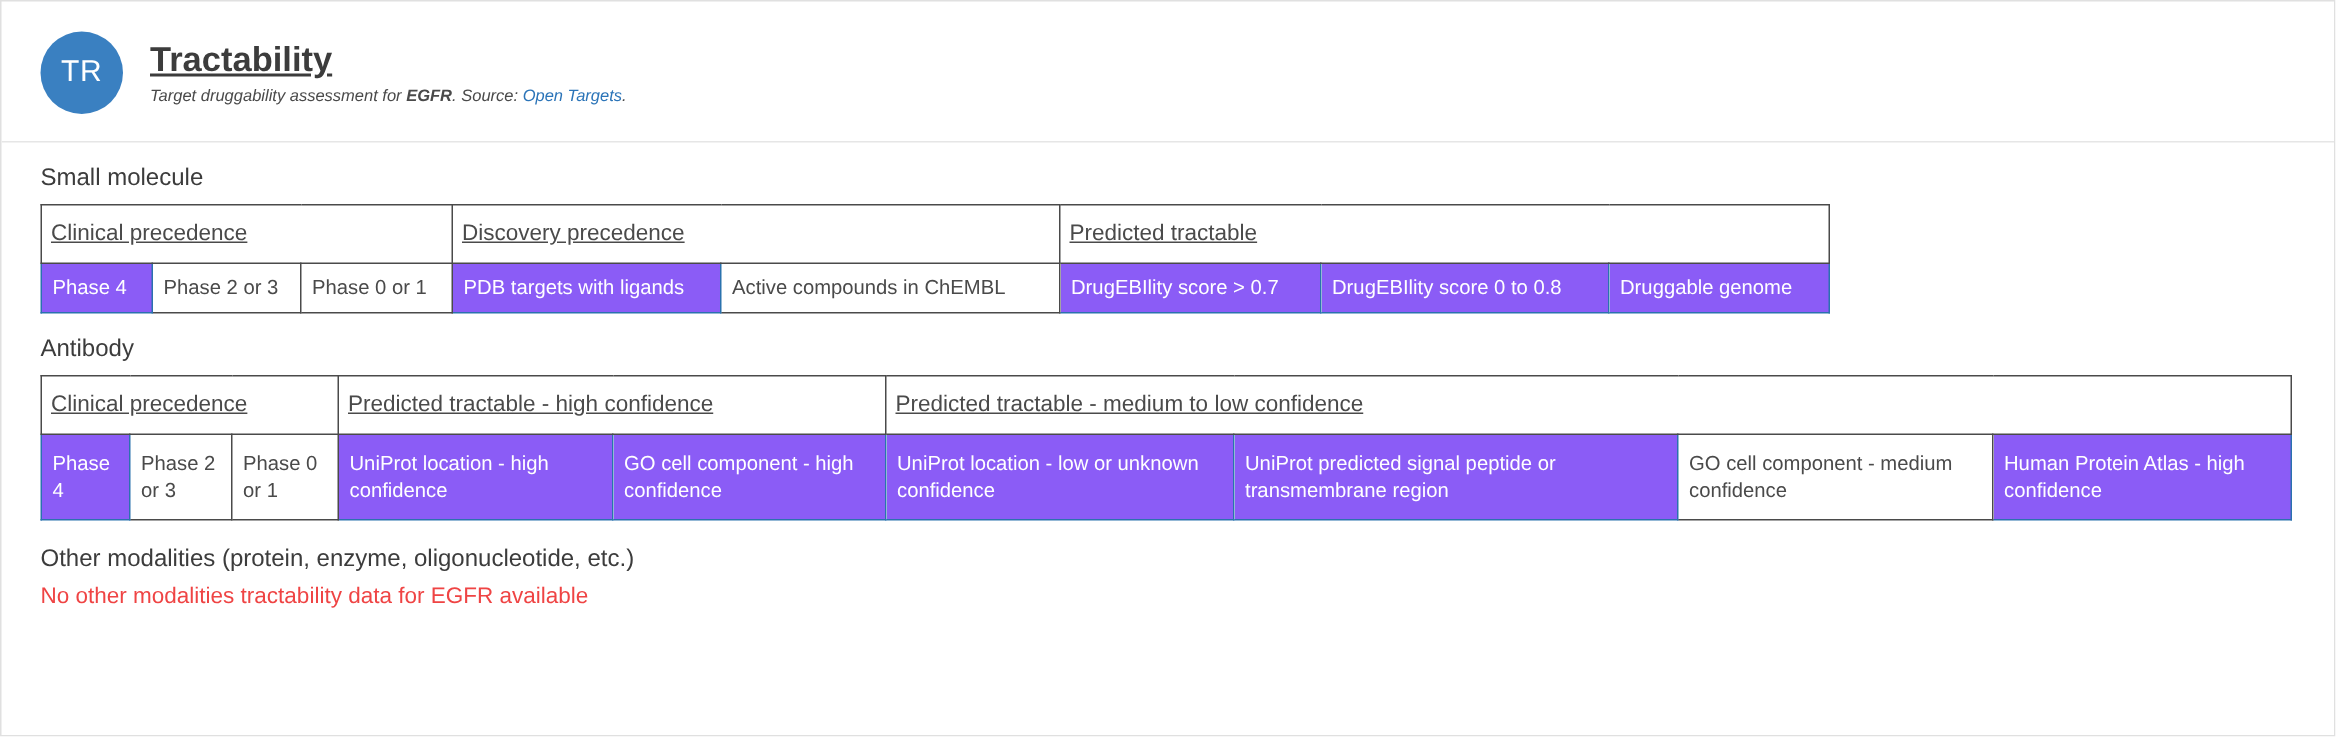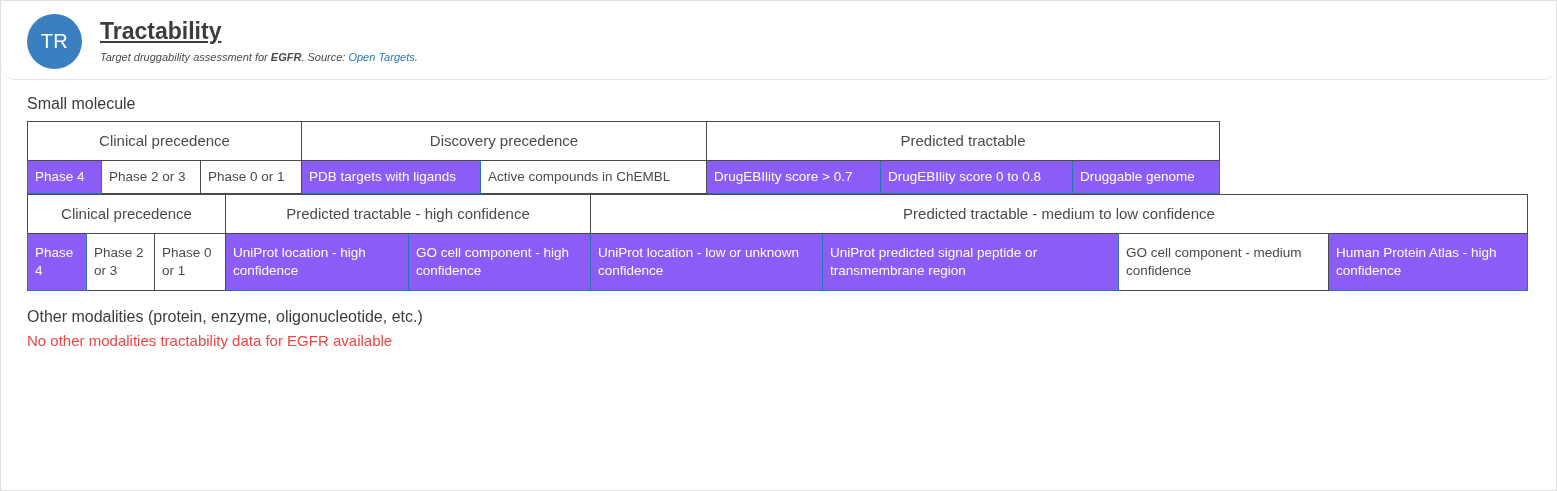--- a/index.html
+++ b/index.html
@@ -21,23 +21,22 @@
     border: 1px solid #e0e0e0;
     overflow: hidden;
   }
 
   
   .card-header {
     display: flex;
     align-items: center;
     padding: 18px 0 16px 26px;
     border-bottom: 1px solid #e6e6e6;
-    height: 79px;
+    height: 94px;
     box-sizing: border-box;
-    border-radius: 14px;
   }
   .avatar {
     width: 55px;
     height: 55px;
     border-radius: 50%;
     background: #3a80c1;
     color: #ffffff;
     font-size: 20px;
     letter-spacing: 0.5px;
     display: flex;
@@ -97,24 +96,25 @@
   table.tract td {
     border: 1px solid #4a4a4a;
     padding: 5px 7px;
     vertical-align: middle;
     color: #4a4a4a;
     background: #ffffff;
     line-height: 1.35;
     overflow: hidden;
   }
   table.tract td.group {
-    text-align: center;
+    text-align: left;
     font-size: 15px;
     padding: 6px 6px;
     height: 26px;
+    text-decoration: underline;
   }
   table.tract td.leaf {
     text-align: left;
     white-space: nowrap;
   }
   table.tract td.wrap {
     white-space: normal;
     text-align: left;
   }
   table.tract td.on {
@@ -168,20 +168,21 @@
         <td class="leaf">Phase 0 or 1</td>
         <td class="leaf on">PDB targets with ligands</td>
         <td class="leaf">Active compounds in ChEMBL</td>
         <td class="leaf on">DrugEBIlity score &gt; 0.7</td>
         <td class="leaf on">DrugEBIlity score 0 to 0.8</td>
         <td class="leaf on">Druggable genome</td>
       </tr>
     </tbody>
       </table>
 
+    <div class="section-title">Antibody</div>
 
     <table class="tract" id="ab-table">
       <colgroup>
         <col style="width:59px">
         <col style="width:68px">
         <col style="width:71px">
         <col style="width:183px">
         <col style="width:182px">
         <col style="width:232px">
         <col style="width:296px">

